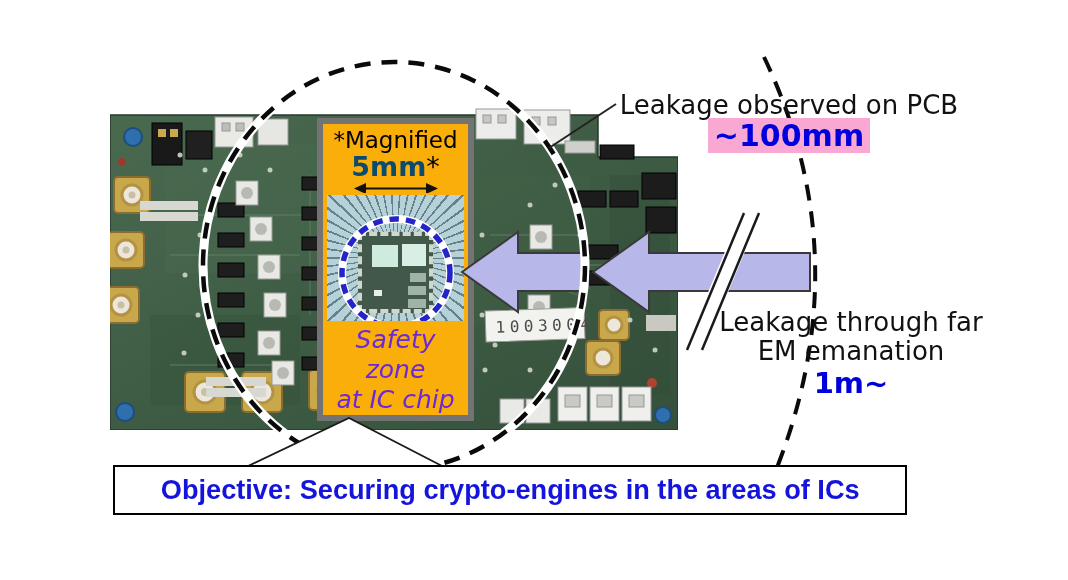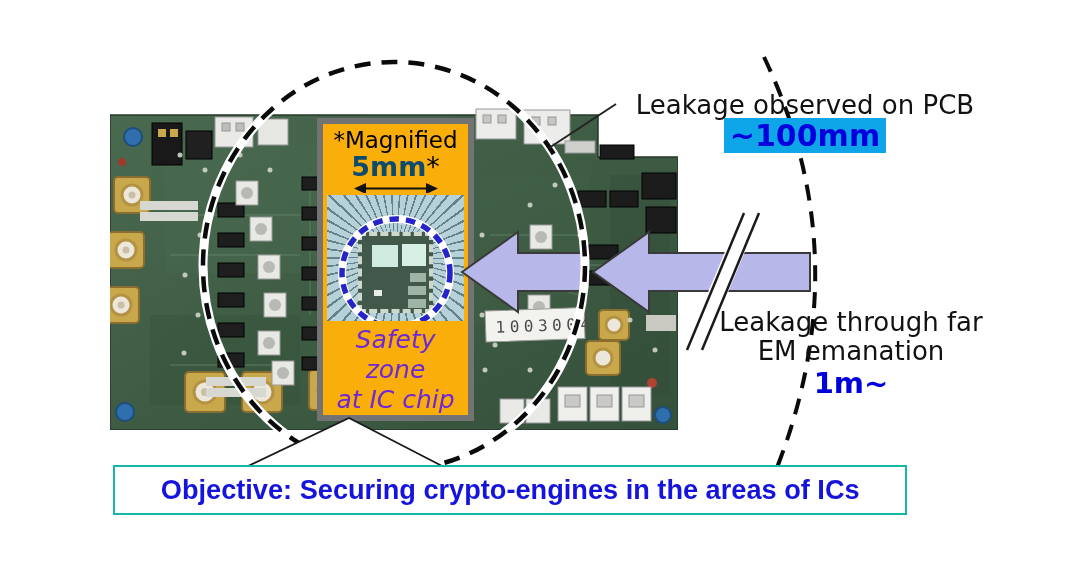--- a/index.html
+++ b/index.html
@@ -24,31 +24,31 @@
   #chip-photo .spokes{position:absolute;left:-30px;top:-30px;right:-30px;bottom:-30px;
      background:repeating-conic-gradient(from 3deg, rgba(33,66,76,.55) 0deg 1.6deg, rgba(190,216,224,0) 1.6deg 7.2deg);}
   #die{position:absolute;left:31px;top:37px;width:75px;height:81px;background:#41584b;
        border:4px dashed #cfd8cc;box-sizing:border-box;}
   .die-part{position:absolute;}
   #ring-svg{position:absolute;left:0;top:0;}
   #safety-label{font-style:italic;font-size:25px;line-height:30px;color:#6d28d9;
                 text-align:center;margin-top:4px;}
 
   
-  #near-label{left:600px;top:90px;width:410px;text-align:center;z-index:5;color:#111;}
+  #near-label{left:584px;top:90px;width:410px;text-align:center;z-index:5;color:#111;}
   #near-label .t1{font-size:26px;line-height:30px;}
   #near-label .t2{font-size:30px;line-height:32px;font-weight:bold;color:#0000DC;}
-  #near-label .t2 span{background:#0ea5e9;padding:0 6px;}
+  #near-label .t2 span{background:#f9a8d4;padding:0 6px;}
   #far-label{left:690px;top:308px;width:322px;text-align:center;z-index:5;color:#111;}
   #far-label .t1{font-size:26px;line-height:29px;}
   #far-label .t2{font-size:29px;line-height:34px;font-weight:bold;color:#0000DC;text-align:center;}
 
   
   #objective{left:113px;top:465px;width:794px;height:50px;background:#fff;
-             border:2px solid #14b8a6;box-sizing:border-box;z-index:6;
+             border:2px solid #000000;box-sizing:border-box;z-index:6;
              display:flex;align-items:center;justify-content:center;}
   #objective span{font-family:"Liberation Sans","DejaVu Sans",sans-serif;
                   font-weight:bold;font-size:28px;color:#1414DC;white-space:nowrap;
                   transform:scaleX(.97);}
 
   
   #overlay{left:0;top:0;z-index:4;pointer-events:none;}
 </style>
 </head>
 <body>

